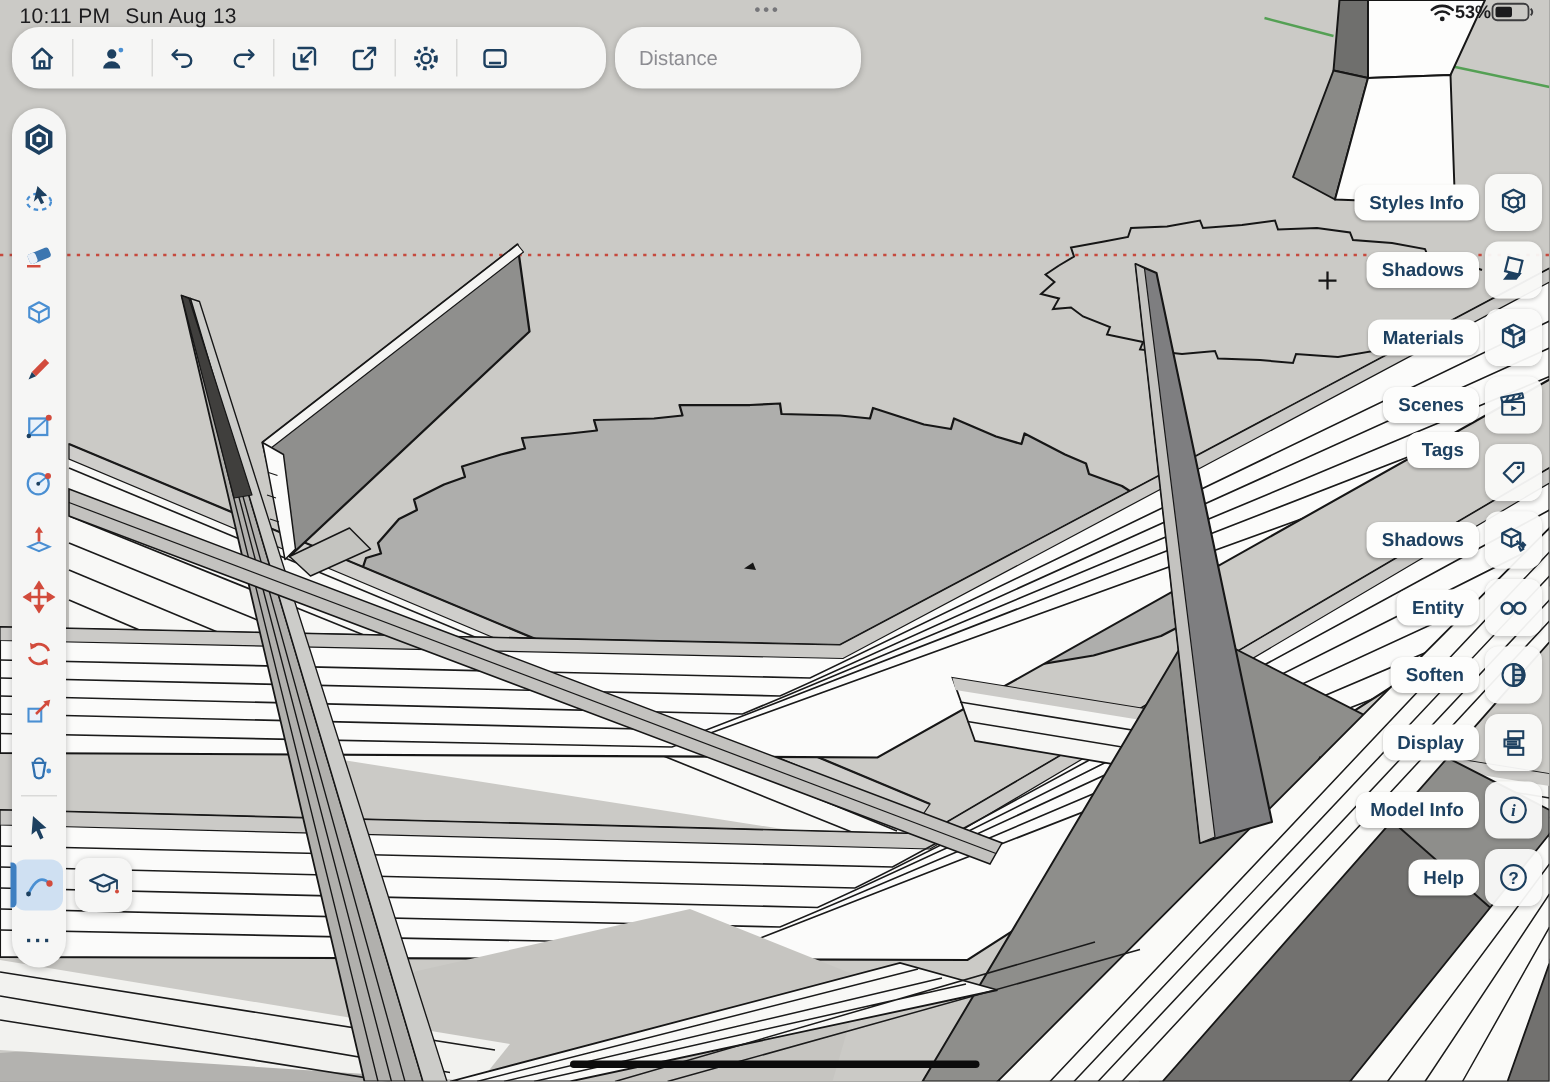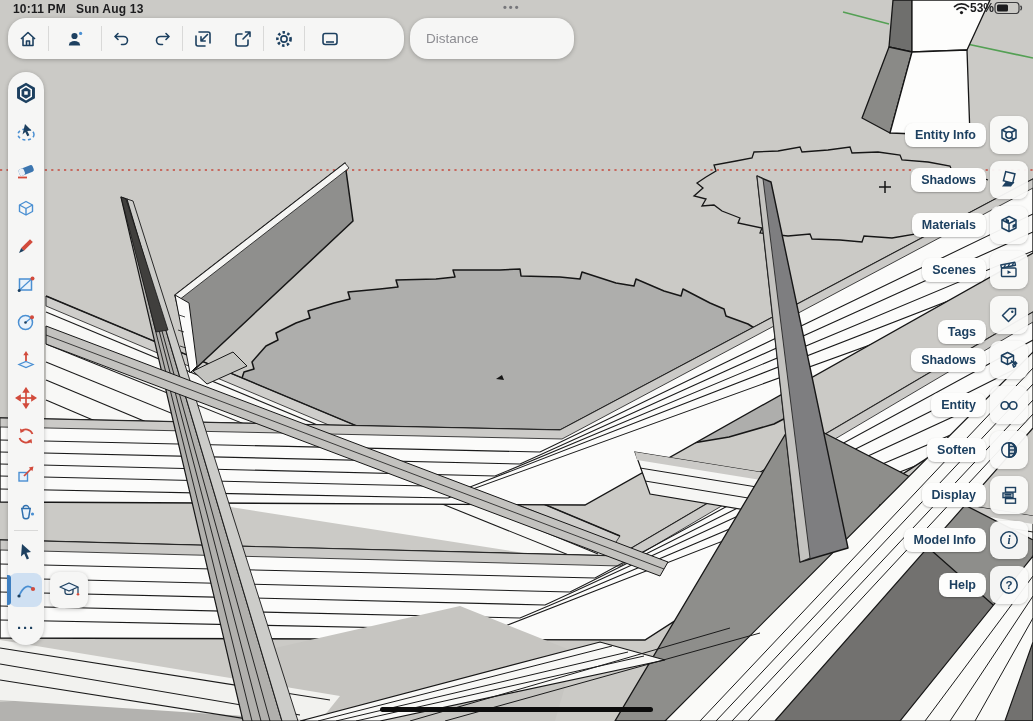--- a/index.html
+++ b/index.html
@@ -2,21 +2,21 @@
 <html><head>
 <meta charset="utf-8">
 <style>
   html,body{margin:0;padding:0;background:#888;}
   .screen{position:relative;width:1033px;height:721px;overflow:hidden;
           background:#cbcac6;font-family:"Liberation Sans",sans-serif;
           -webkit-font-smoothing:antialiased;}
   svg{display:block;}
   
   .statusbar{position:absolute;left:0;top:0;width:100%;height:18px;z-index:30;}
-  .st-left{position:absolute;left:13px;top:2px;font-size:12px;font-weight:bold;color:#1c1c1e;letter-spacing:.2px;}
+  .st-left{position:absolute;left:13px;top:2px;font-size:14px;font-weight:normal;color:#1c1c1e;letter-spacing:.2px;}
   .st-date{margin-left:10px;}
   .st-dots{position:absolute;left:503px;top:1px;font-size:11px;color:#76767a;letter-spacing:2px;font-weight:bold;}
   .st-right{position:absolute;right:10px;top:1px;display:flex;align-items:center;
             font-size:12px;font-weight:bold;color:#1c1c1e;}
   
   .panel{position:absolute;background:#f6f6f5;border-radius:18px;
          box-shadow:0 1px 4px rgba(0,0,0,.25);z-index:20;}
   .toolbar-top{left:8px;top:18px;width:396px;height:41px;display:flex;align-items:center;}
   .tt-icon{width:40px;height:41px;display:flex;align-items:center;justify-content:center;flex:0 0 auto;}
   .tt-sep{width:1px;height:25px;background:#d9d9d8;flex:0 0 auto;}
@@ -385,21 +385,21 @@
 
   <div class="panel instructor-btn">
     <svg width="24" height="24" viewBox="0 0 24 24">
       <polygon points="12,5 21,9 12,13 3,9" fill="#eaf2fa" stroke="#1d4060" stroke-width="1.3" stroke-linejoin="round"></polygon>
       <path d="M8,11 v3.2 a4,2.2 0 0 0 8,0 V11" fill="none" stroke="#1d4060" stroke-width="1.3"></path>
       <line x1="21" y1="9" x2="21" y2="15" stroke="#1d4060" stroke-width="1.2"></line>
       <circle cx="21" cy="16.3" r="1.3" fill="#d24b3c"></circle>
     </svg>
   </div>
 
-  <div class="rlabel" style="top:123px">Entity Info</div>
+  <div class="rlabel" style="top:123px">Styles Info</div>
   <div class="rbtn" style="top:116px">
     <svg width="22" height="22" viewBox="0 0 22 22" fill="none" stroke="#1d4060" stroke-width="1.5" stroke-linejoin="round">
       <path d="M11,2.5 L18,6 V14 L11,17.5 L4,14 V6 Z"></path>
         <path d="M4,6 L11,9.5 L18,6"></path>
       <circle cx="11" cy="11" r="3.2" fill="#fdfdfc"></circle>
         <line x1="13.3" y1="13.3" x2="15.6" y2="15.6"></line>
     </svg>
   </div>
 
   <div class="rlabel" style="top:168px">Shadows</div>
@@ -423,21 +423,21 @@
   <div class="rlabel" style="top:258px">Scenes</div>
   <div class="rbtn" style="top:251px">
     <svg width="22" height="22" viewBox="0 0 22 22" fill="none" stroke="#1d4060" stroke-width="1.4" stroke-linejoin="round">
       <rect x="3.5" y="9" width="14.5" height="8.5" rx="1"></rect>
       <path d="M3.5,9 L17.5,6.2 L16.8,3.2 L2.8,6 Z"></path>
       <path d="M6,8.5 L7.5,5.5 M10,7.8 L11.5,4.8 M14,7 L15.5,4.1"></path>
       <polygon points="9.5,11.3 13.2,13.2 9.5,15.1" fill="#1d4060" stroke="none"></polygon>
     </svg>
   </div>
 
-  <div class="rlabel" style="top:320px">Tags</div>
+  <div class="rlabel" style="top:288px">Tags</div>
   <div class="rbtn" style="top:296px">
     <svg width="22" height="22" viewBox="0 0 22 22" fill="none" stroke="#1d4060" stroke-width="1.5" stroke-linejoin="round">
       <path d="M4.5,11.5 L11.5,4.5 H17.5 V10.5 L10.5,17.5 Z"></path>
         <circle cx="14.3" cy="7.7" r="1.2" fill="#1d4060" stroke="none"></circle>
     </svg>
   </div>
 
   <div class="rlabel" style="top:348px">Shadows</div>
   <div class="rbtn" style="top:341px">
     <svg width="22" height="22" viewBox="0 0 22 22" fill="none" stroke="#1d4060" stroke-width="1.5" stroke-linejoin="round">

